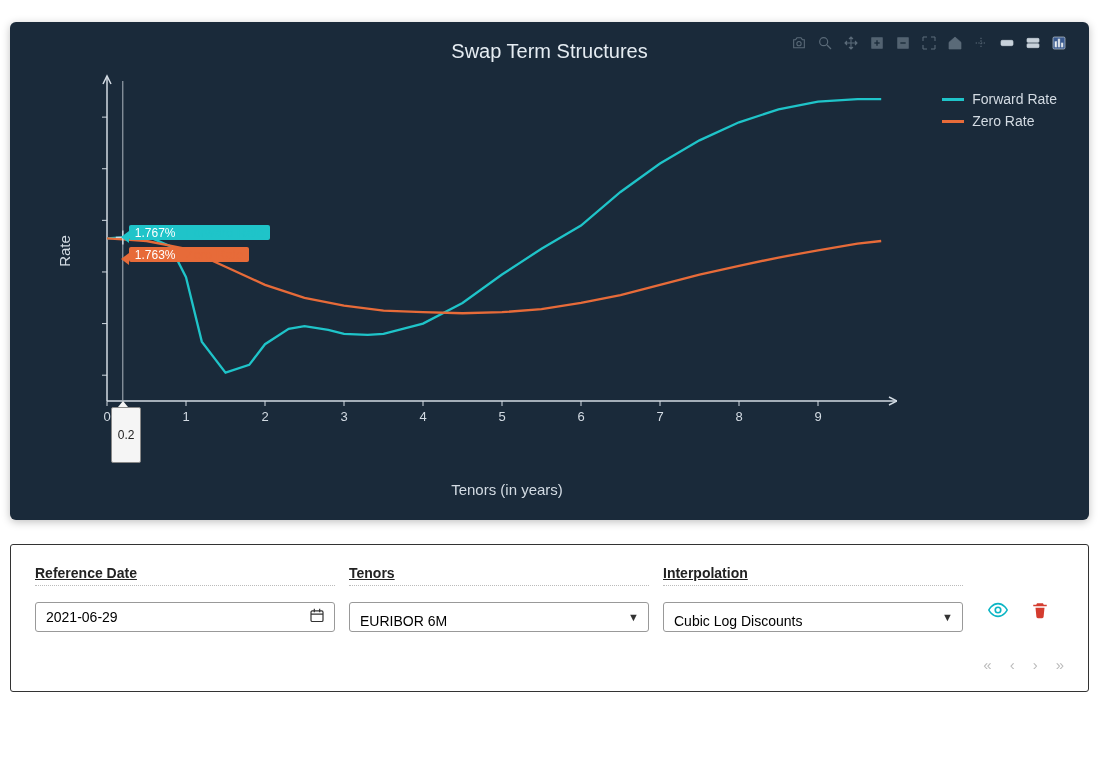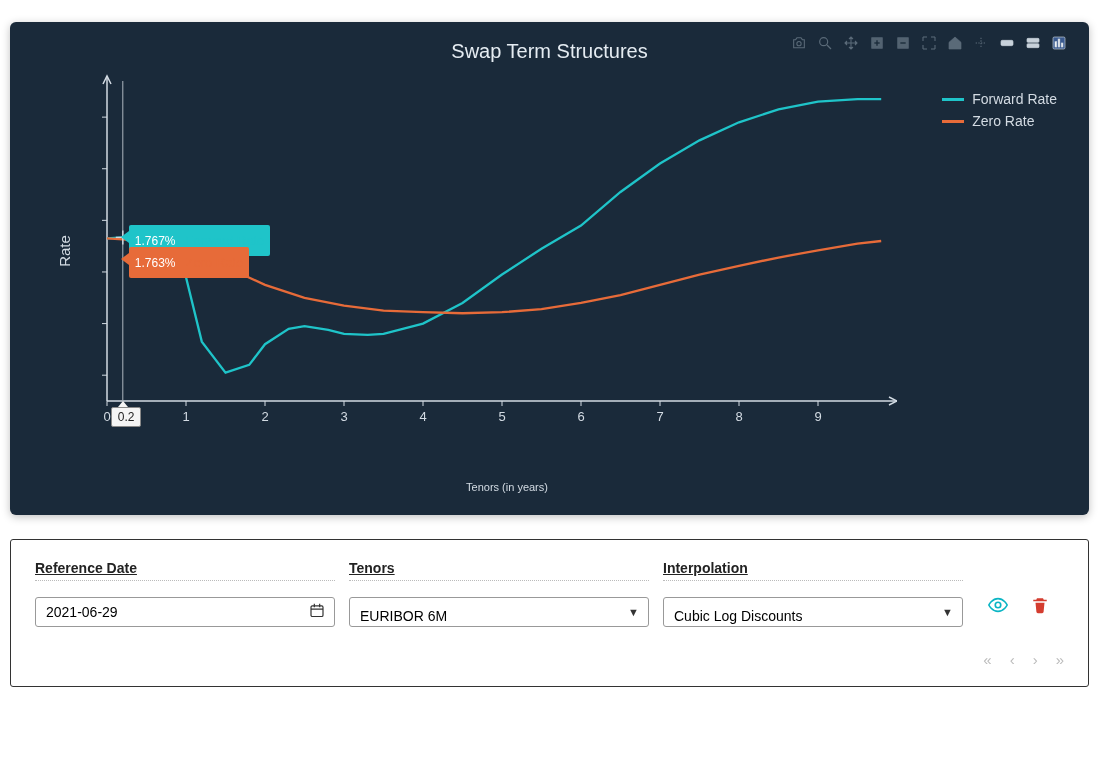--- a/index.html
+++ b/index.html
@@ -55,21 +55,21 @@
     left: -48px;
     top: 50%;
     transform: translateY(-50%) rotate(-90deg);
     transform-origin: center;
     color: #d3dbe3;
     font-size: 15px;
   }
   .x-label {
     text-align: center;
     color: #d3dbe3;
-    font-size: 11px;
+    font-size: 15px;
     margin-top: 50px;
   }
   .legend {
     position: absolute;
     right: -140px;
     top: 20px;
     color: #d3dbe3;
     font-size: 14px;
   }
   .legend-item {
@@ -82,31 +82,31 @@
     width: 22px;
     height: 3px;
   }
   svg.axes { position: absolute; top: 0; left: 0; }
   .tick-label { fill: #d3dbe3; font-size: 13px; }
   .series { fill: none; stroke-width: 2.3; }
   .hover-label {
     position: absolute;
     font-size: 12px;
     color: #fff;
-    padding: 8px 6px;
+    padding: 0 6px;
     border-radius: 2px;
     white-space: nowrap;
   }
   .hover-label .hl-series { margin-left: 6px; font-size: 13px; }
   .x-hover {
     position: absolute;
     background: #f5f5f5;
     color: #222;
     font-size: 12px;
-    padding: 2px 6px;
+    padding: 20px 6px;
     border: 1px solid #888;
     border-radius: 2px;
   }
 
   
   .control-card {
     margin-top: 24px;
     background: #fff;
     border: 1px solid #333;
     border-radius: 3px;

